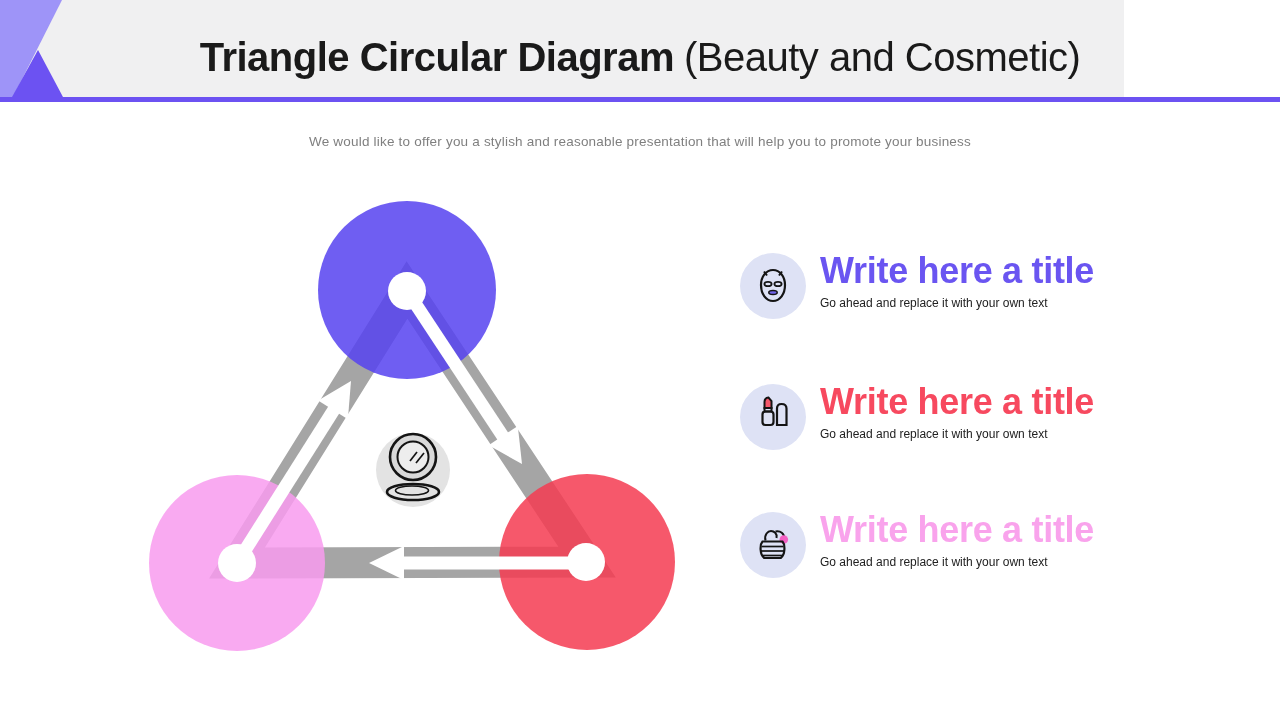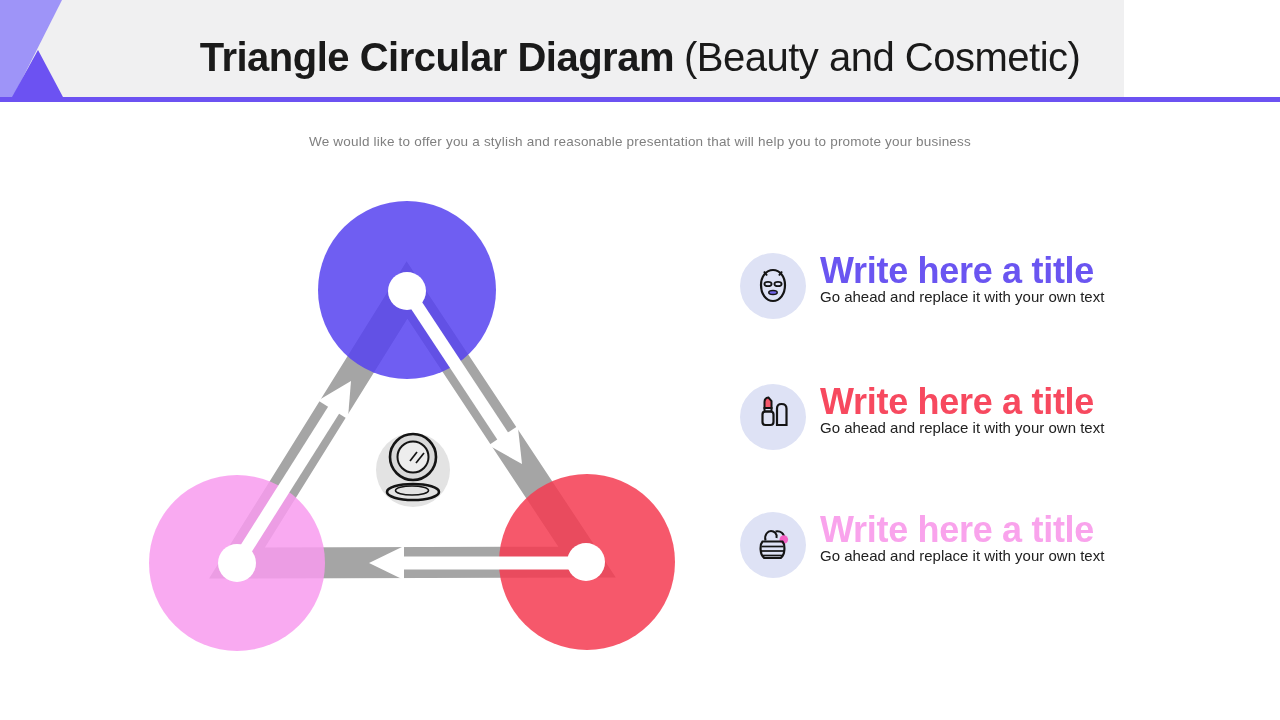--- a/index.html
+++ b/index.html
@@ -22,21 +22,21 @@
   
   .diagram{position:absolute;left:130px;top:188px;width:570px;height:480px;}
 
   
   .item{position:absolute;left:740px;display:flex;align-items:flex-start;}
   .item-1{top:253px;} .item-2{top:384px;} .item-3{top:512px;}
   .badge{width:66px;height:66px;border-radius:50%;background:#dee2f5;flex:0 0 66px;
          display:flex;align-items:center;justify-content:center;}
   .item-text{margin-left:14px;padding-top:1px;}
   .item-title{font-size:36px;font-weight:700;line-height:34px;white-space:nowrap;letter-spacing:-0.3px;}
-  .item-desc{font-size:15px;color:#212121;margin-top:0;white-space:nowrap;}
+  .item-desc{font-size:12px;color:#212121;margin-top:8px;white-space:nowrap;}
 </style>
 </head>
 <body>
 
 <div class="slide">
 
   <div class="header" style="background: rgb(240, 240, 241);">
     <svg class="header-accents" viewBox="0 0 120 102" width="120" height="102">
       <polygon points="0,0 62,0 13,97 0,97" fill="#9e94f8"></polygon>
       <polygon points="38,50 63,97 12,97" fill="#6c52f2"></polygon>

